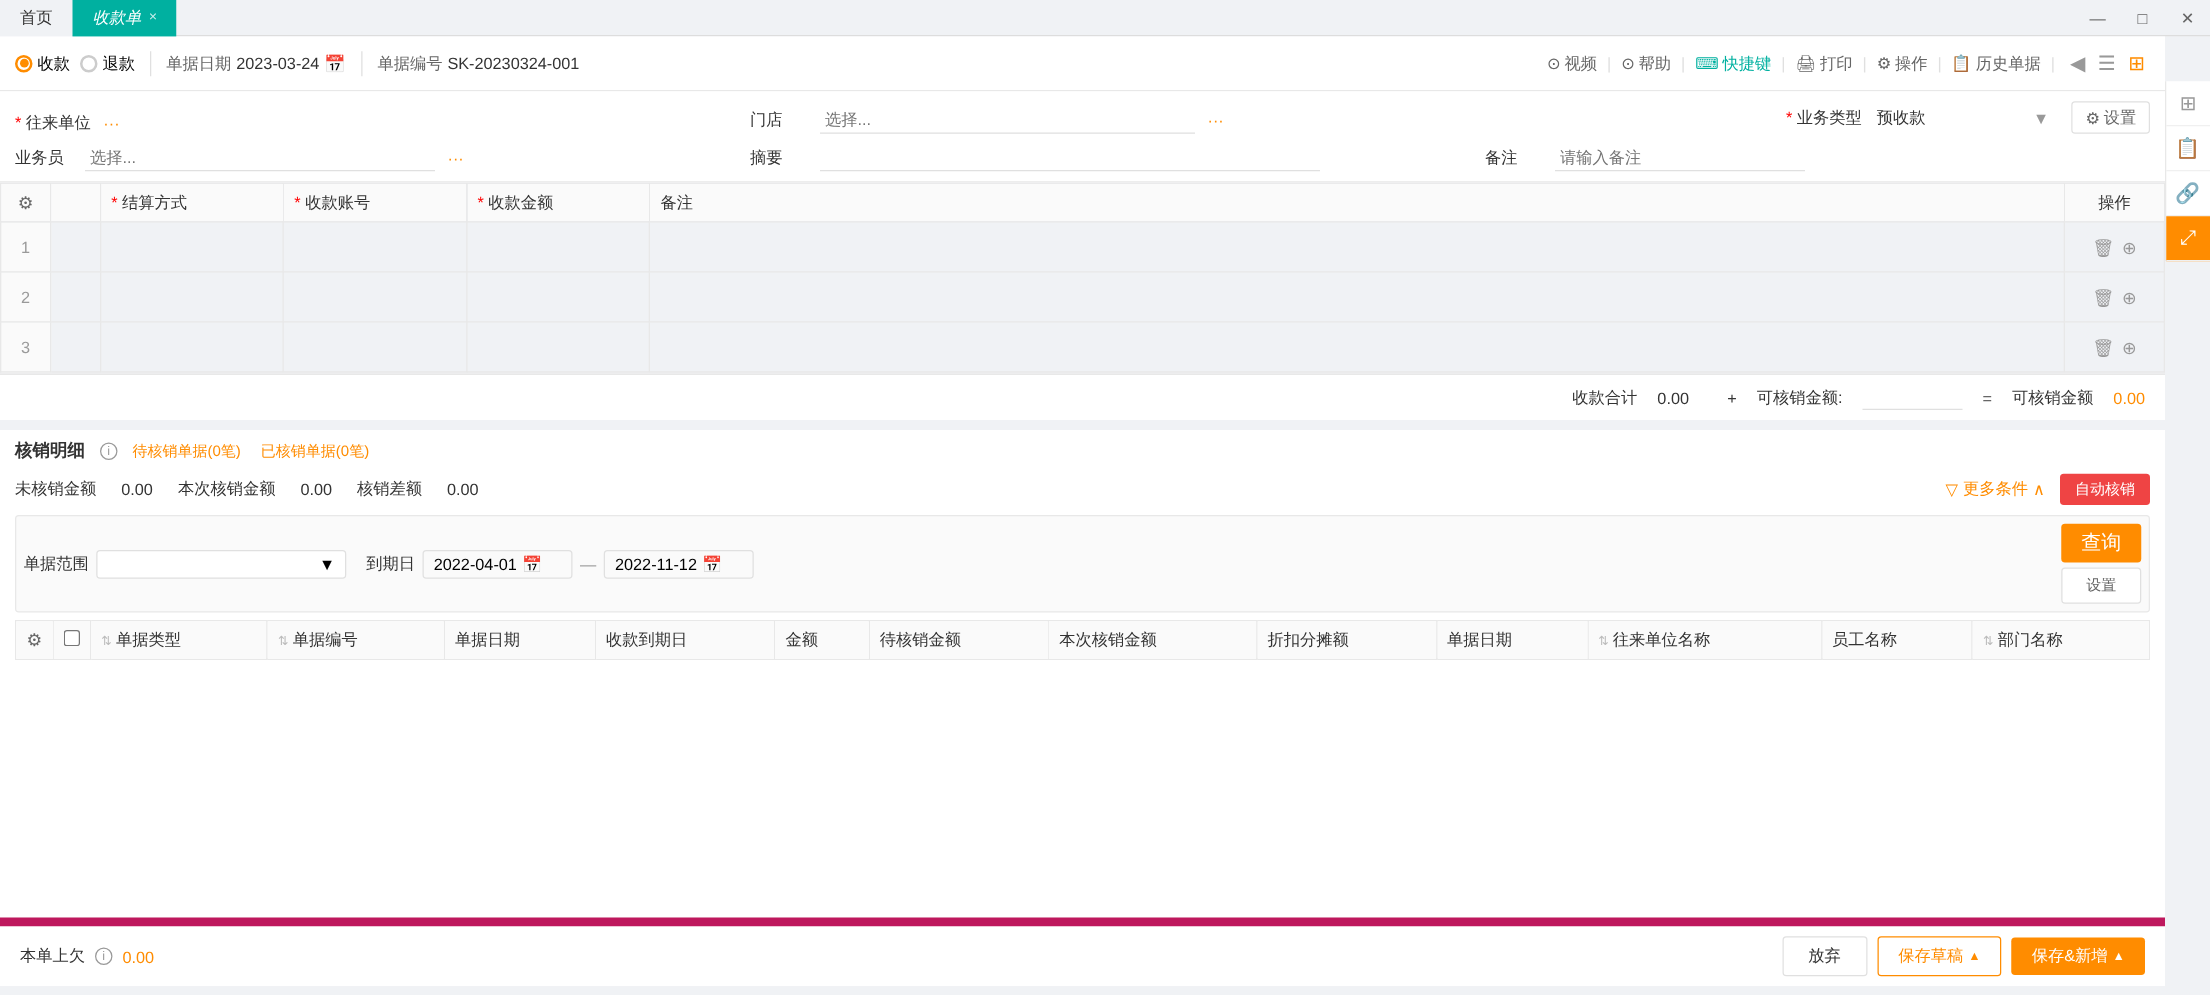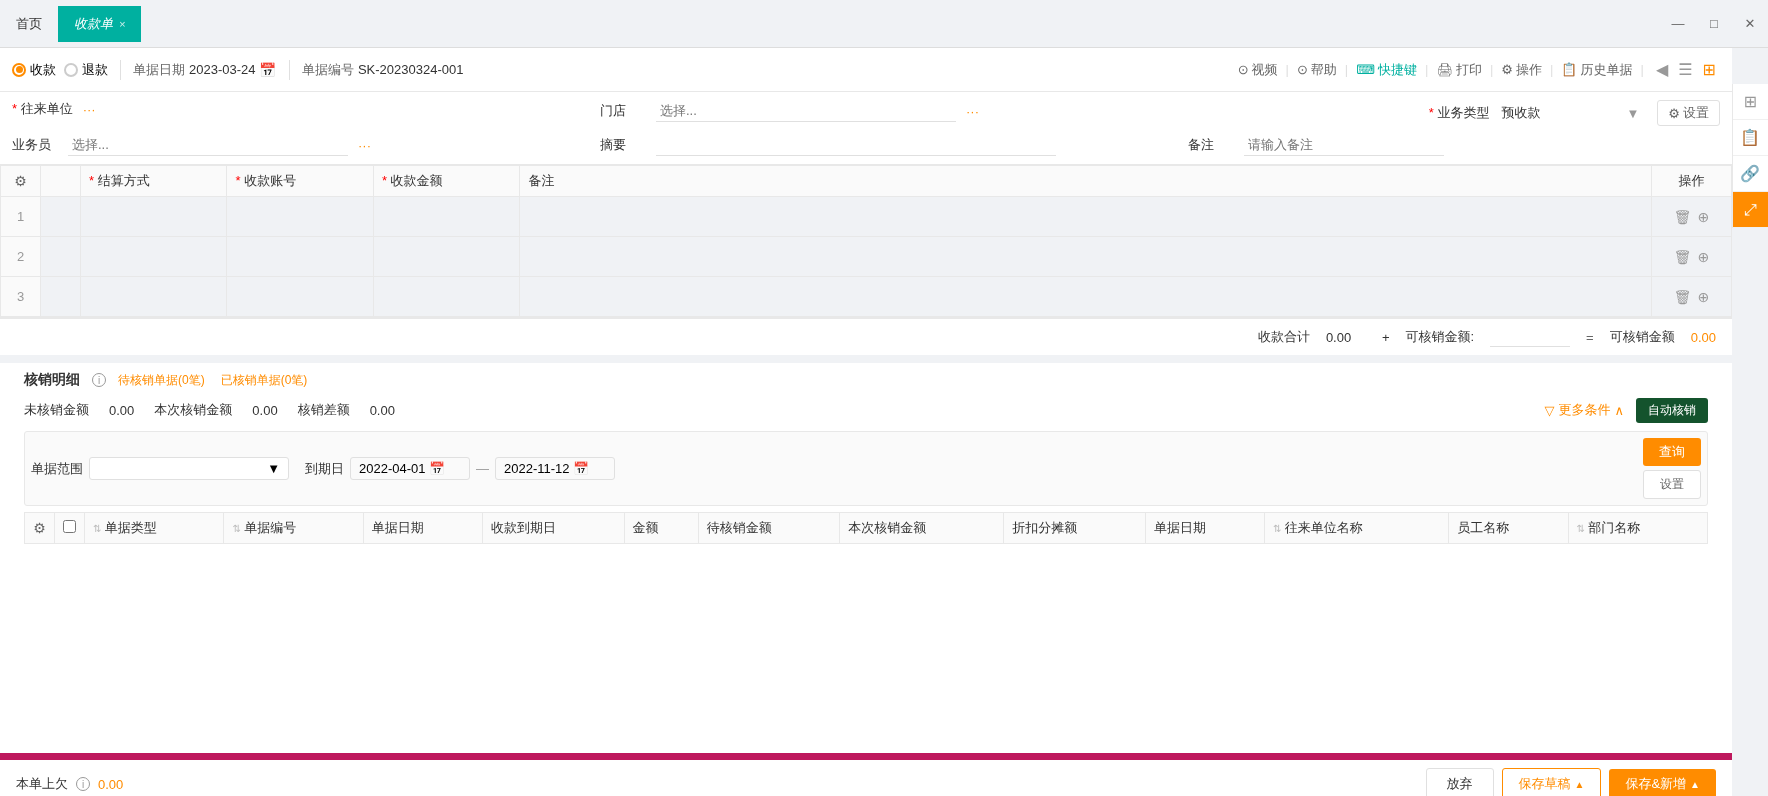--- a/index.html
+++ b/index.html
@@ -1,20 +1,20 @@
 <!DOCTYPE html>
 <html><head>
   <meta charset="utf-8">
   <style>
     * { box-sizing: border-box; margin: 0; padding: 0; font-family: 'Microsoft YaHei', Arial, sans-serif; font-size: 13px; }
     body { background: #f0f2f5; overflow: hidden; width: 1768px; height: 796px; }
 
     
     .tab-bar {
-      display: flex; align-items: center; background: #f0f2f5; height: 48px; border-bottom: 1px solid #ddd;
+      display: flex; align-items: center; background: #f0f2f5; height: 29px; border-bottom: 1px solid #ddd;
     }
     .tab-home {
       background: #f0f2f5; color: #333; padding: 0 16px; height: 36px; display: flex; align-items: center; cursor: pointer; font-size: 13px;
     }
     .tab-active {
       background: #00b0a0; color: #fff; padding: 0 16px; height: 36px; display: flex; align-items: center; cursor: pointer; font-size: 13px; gap: 6px; font-style: italic;
     }
     .tab-close { font-size: 11px; cursor: pointer; opacity: 0.8; }
     .tab-spacer { flex: 1; }
     .tab-win-btns { display: flex; align-items: center; gap: 0; }
@@ -42,21 +42,21 @@
     .side-icon { width: 36px; height: 36px; display: flex; align-items: center; justify-content: center; cursor: pointer; color: #999; font-size: 16px; border-bottom: 1px solid #f0f0f0; }
     .side-icon.active { background: #ff8c00; color: #fff; }
     .view-toggle { display: flex; align-items: center; gap: 2px; }
     .view-btn { padding: 2px 4px; cursor: pointer; color: #999; font-size: 16px; }
     .view-btn.active { color: #ff8c00; }
 
     
     .form-area {
       padding: 8px 12px; background: #fff; border-bottom: 1px solid #e8e8e8; position: relative;
     }
-    .form-row { display: flex; align-items: flex-start; gap: 16px; margin-bottom: 8px; }
+    .form-row { display: flex; align-items: flex-end; gap: 16px; margin-bottom: 8px; }
     .form-field { display: flex; align-items: center; gap: 6px; flex: 1; }
     .form-label { color: #333; white-space: nowrap; min-width: 50px; }
     .form-label.required::before { content: '* '; color: #f00; }
     .form-input {
       flex: 1; border: none; border-bottom: 1px solid #e0e0e0; outline: none; padding: 3px 4px; color: #999; background: transparent; min-width: 0;
     }
     .form-dots { color: #ff8c00; cursor: pointer; margin-left: 4px; }
     .form-select-arrow { color: #999; cursor: pointer; margin-left: 4px; }
     .business-type { color: #333; }
     .setting-btn {
@@ -83,36 +83,36 @@
     .summary-label { color: #333; }
     .summary-value { color: #333; min-width: 40px; }
     .summary-orange { color: #ff8c00; font-weight: 500; }
     .summary-input { border: none; border-bottom: 1px solid #e0e0e0; outline: none; width: 80px; text-align: right; padding: 2px 4px; }
     .summary-eq { color: #666; }
 
     
     .section-divider { height: 8px; background: #f0f2f5; }
 
     
-    .verification-section { background: #fff; padding: 8px 24px; flex: 1; display: flex; flex-direction: column; }
+    .verification-section { background: #fff; padding: 8px 12px; flex: 1; display: flex; flex-direction: column; }
     .verification-header { display: flex; align-items: center; gap: 12px; margin-bottom: 6px; }
     .verification-title { font-size: 14px; font-weight: 600; color: #333; }
     .verification-tabs { display: flex; align-items: center; gap: 16px; }
     .verification-tab { color: #ff8c00; cursor: pointer; font-size: 12px; }
     .info-icon { display: inline-flex; align-items: center; justify-content: center; width: 14px; height: 14px; border-radius: 50%; border: 1px solid #999; font-size: 10px; color: #999; cursor: pointer; }
     .verification-stats { display: flex; align-items: center; gap: 20px; padding: 6px 0; font-size: 13px; color: #333; }
     .stat-label { color: #333; }
     .stat-value { color: #333; }
     .filter-btn { display: flex; align-items: center; gap: 4px; color: #ff8c00; cursor: pointer; font-size: 12px; }
-    .auto-write-btn { background: #14532d; color: #fff; border: none; padding: 4px 12px; border-radius: 3px; cursor: pointer; font-size: 12px; }
+    .auto-write-btn { background: #ef4444; color: #fff; border: none; padding: 4px 12px; border-radius: 3px; cursor: pointer; font-size: 12px; }
     .filter-field { display: flex; align-items: center; gap: 6px; }
     .filter-label { color: #333; white-space: nowrap; }
     .filter-select { border: 1px solid #e0e0e0; padding: 3px 8px; border-radius: 3px; min-width: 180px; display: flex; align-items: center; justify-content: space-between; cursor: pointer; background: #fff; }
     .filter-date { border: 1px solid #e0e0e0; padding: 3px 8px; border-radius: 3px; min-width: 120px; display: flex; align-items: center; gap: 4px; cursor: pointer; }
-    .query-btn { background: #ff8c00; color: #fff; border: none; padding: 5px 16px; border-radius: 3px; cursor: pointer; font-size: 13px; }
+    .query-btn { background: #ff8c00; color: #fff; border: none; padding: 5px 16px; border-radius: 3px; cursor: pointer; font-size: 16px; }
     .setting-sm-btn { border: 1px solid #e0e0e0; padding: 5px 12px; border-radius: 3px; cursor: pointer; color: #666; font-size: 12px; background: #fff; }
 
     
     .bottom-table-container { flex: 1; overflow-y: auto; }
     .bottom-data-table { width: 100%; border-collapse: collapse; }
     .bottom-data-table th {
       background: #fafafa; border: 1px solid #e8e8e8; padding: 6px 8px; text-align: left; font-weight: 500; color: #333; white-space: nowrap; font-size: 12px; position: sticky; top: 0;
     }
     .sort-arrows { color: #bbb; font-size: 10px; }
 

